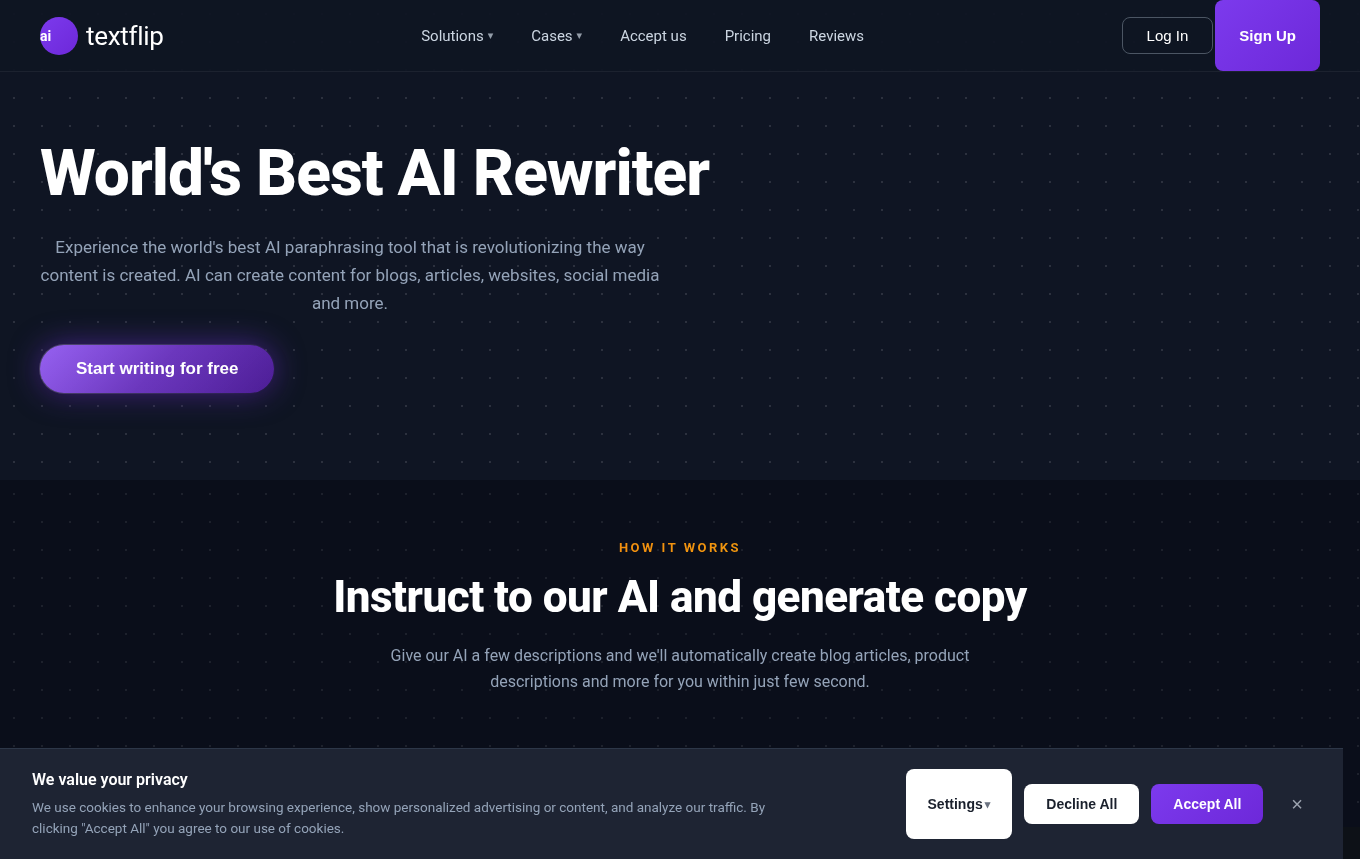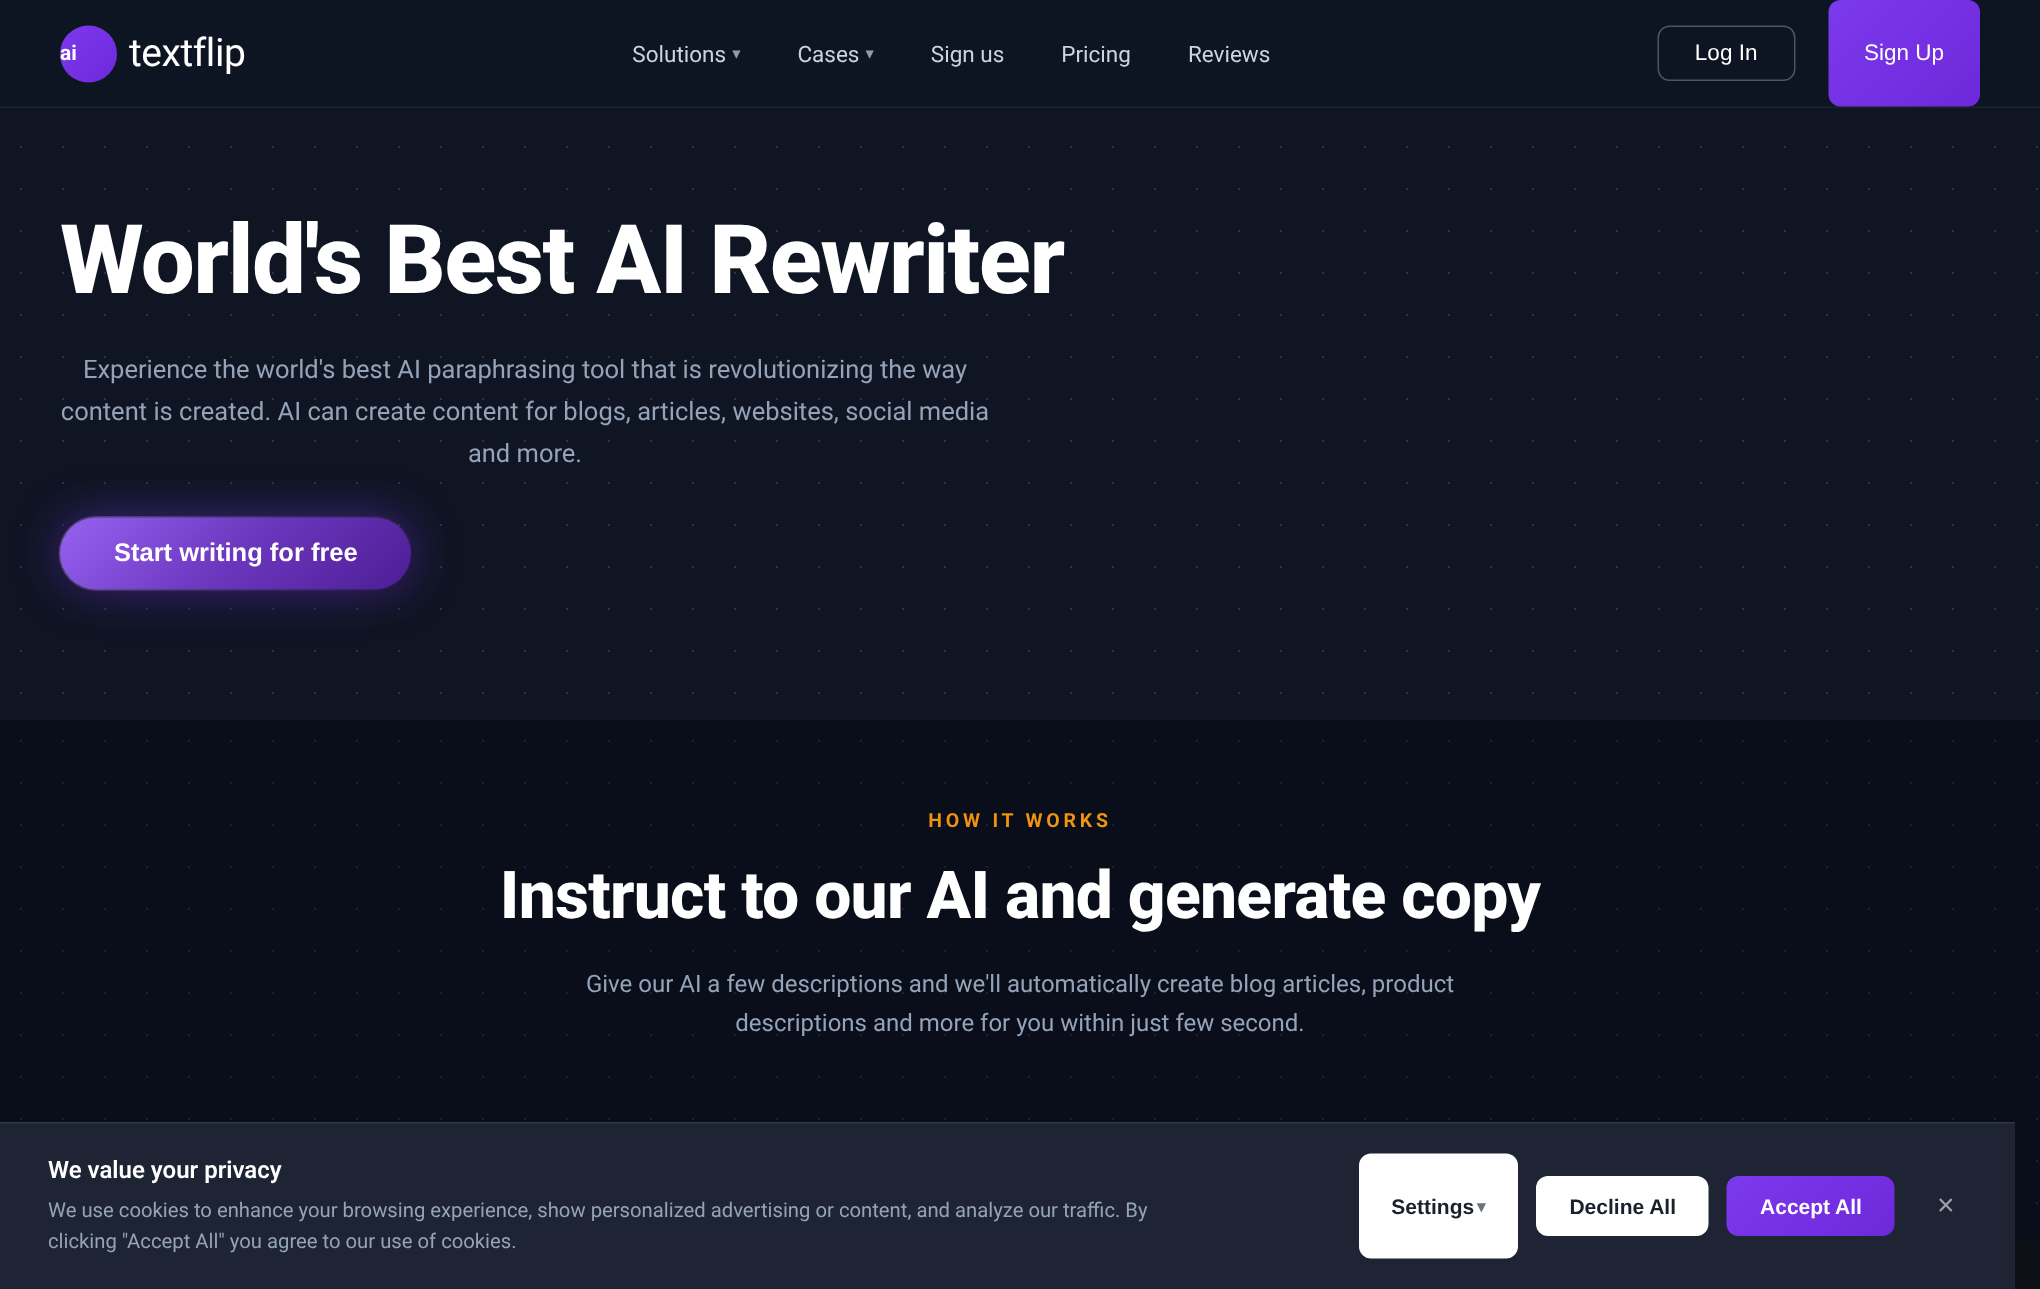--- a/index.html
+++ b/index.html
@@ -87,40 +87,40 @@
     }
 
     .nav-chevron {
       font-size: 11px;
       opacity: 0.7;
     }
 
     .nav-actions {
       display: flex;
       align-items: center;
-      gap: 22px;
+      gap: 2px;
     }
 
     .btn-login {
       padding: 9px 24px;
       border: 1.5px solid #4b5563;
       background: transparent;
       color: #fff;
       font-size: 15px;
       font-weight: 500;
       border-radius: 8px;
       cursor: pointer;
     }
 
     .btn-signup {
       padding: 27px 24px;
       background: linear-gradient(135deg, #7c3aed, #6d28d9);
       color: #fff;
       font-size: 15px;
-      font-weight: 400;
+      font-weight: 700;
       border-radius: 8px;
       cursor: pointer;
       border: none;
     }
 
     
     .hero-content {
       flex: 1;
       display: flex;
       flex-direction: column;
@@ -341,21 +341,21 @@
     <div class="nav-links">
       <div class="nav-link">
         <span>Solutions</span>
         <span class="nav-chevron">▾</span>
       </div>
       <div class="nav-link">
         <span>Cases</span>
         <span class="nav-chevron">▾</span>
       </div>
       <div class="nav-link">
-        <span>Sign us</span>
+        <span>Accept us</span>
       </div>
       <div class="nav-link">
         <span>Pricing</span>
       </div>
       <div class="nav-link">
         <span>Reviews</span>
       </div>
     </div>
 
     <div class="nav-actions">

